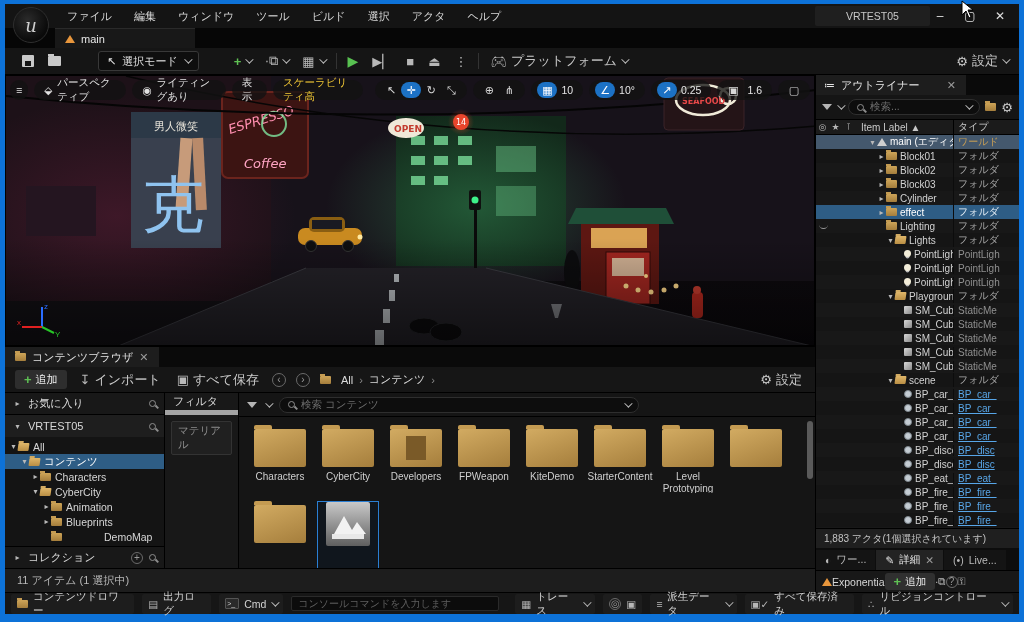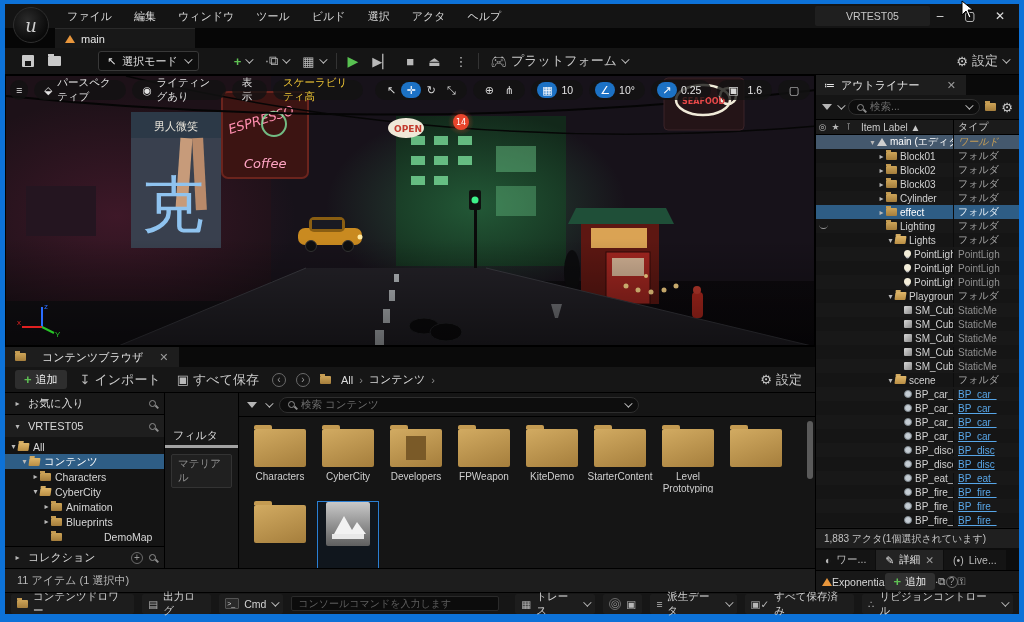--- a/index.html
+++ b/index.html
@@ -61,40 +61,40 @@
   .pill.iconpill { padding:0 6px; gap:0; }
   .vpico { width:20px; height:16px; display:flex; align-items:center; justify-content:center; color:#d8d8d8; font-size:11px; border-radius:8px; }
   .vpico.act { background:#1c72c4; color:#fff; }
   .vpnum { color:#e6e6e6; padding:0 4px; font-size:10.5px; }
   .axis { position:absolute; left:8px; bottom:4px; z-index:9; }
 
   
   .cbrowser { position:absolute; left:0; top:271px; width:810px; height:246px; background:#151515; border-top:1px solid #000; }
   .cb-tabrow { position:absolute; left:0; top:0; width:100%; height:20px; background:#0a0a0a; }
   .cb-tab { position:absolute; left:0; top:0; height:20px; background:#1d1d1d; display:flex; align-items:center;
-    gap:16px; padding:0 10px; color:#e3e3e3; }
+    gap:6px; padding:0 10px; color:#e3e3e3; }
   .cb-toolbar { position:absolute; left:0; top:20px; width:100%; height:26px; display:flex; align-items:center;
     gap:10px; padding:0 10px; background:#161616; border-bottom:1px solid #000; }
   .addbtn { background:#2e2e2e; border-radius:3px; height:19px; display:flex; align-items:center; gap:4px; padding:0 9px; color:#ececec; }
   .circ { width:14px; height:14px; border-radius:50%; border:1px solid #6a6a6a; color:#9a9a9a; display:flex;
     align-items:center; justify-content:center; font-size:10px; }
   .crumb { display:flex; align-items:center; gap:6px; color:#dcdcdc; }
   .crumb .sep { color:#8a8a8a; }
   .cb-body { position:absolute; left:0; top:46px; right:0; bottom:24px; }
   .cb-nav { position:absolute; left:0; top:0; width:160px; height:100%; background:#181818; border-right:1px solid #000; }
   .navhead { height:22px; display:flex; align-items:center; gap:6px; padding:0 8px; color:#d9d9d9; }
   .navhead.favs { border-bottom:1px solid #000; }
   .navhead .spacer { flex:1; }
   .tree { position:absolute; top:44px; bottom:22px; left:0; right:0; overflow:hidden; background:#141414; padding-top:2px; }
   .trow { display:flex; align-items:center; height:15px; font-size:10.5px; color:#d6d6d6; padding-left:4px; white-space:nowrap; }
   .trow.sel { background:#2e5d85; color:#fff; }
   .collections { position:absolute; bottom:0; left:0; right:0; height:22px; display:flex; align-items:center; gap:6px;
     padding:0 8px; background:#181818; border-top:1px solid #000; color:#d9d9d9; }
   .cb-filter { position:absolute; left:160px; top:0; width:74px; height:100%; background:#181818; border-right:1px solid #000; }
-  .filterhead { height:22px; display:flex; align-items:center; padding:0 8px; color:#d9d9d9; border-bottom:3px solid #a3a3a3;margin-top:33px; }
+  .filterhead { height:22px; display:flex; align-items:center; padding:0 8px; color:#d9d9d9; border-bottom:5px solid #a3a3a3; }
   .chip { margin:6px 6px; border:1px solid #333; background:#202020; border-radius:2px; padding:2px 6px;
     color:#8e8e8e; font-size:10.5px; display:inline-block; }
   .cb-main { position:absolute; left:234px; top:0; right:0; height:100%; background:#151515; }
   .searchrow { height:24px; display:flex; align-items:center; gap:8px; padding:0 8px; border-bottom:1px solid #000; }
   .searchbox { flex:0 0 360px; height:16px; background:#0d0d0d; border:1px solid #2e2e2e; border-radius:9px;
     display:flex; align-items:center; gap:6px; padding:0 8px; color:#6e6e6e; font-size:10.5px; }
   .searchbox .spacer { flex:1; }
   .grid { position:absolute; left:0; top:24px; right:10px; bottom:0; overflow:hidden; display:flex; flex-wrap:wrap;
     align-content:flex-start; gap:4px 6px; padding:8px 4px 0 10px; }
   .vscroll { position:absolute; right:2px; top:28px; width:6px; height:58px; background:#5a5a5a; border-radius:3px; }
@@ -128,21 +128,21 @@
   .orow { display:flex; align-items:center; height:14px; font-size:10px; color:#d2d2d2; }
   .orow:nth-child(odd) { background:#181818; }
   .orow.softsel { background:#44586d; color:#fff; }
   .orow.primsel { background:#2e5d85; color:#fff; }
   .ogutter { width:34px; flex:none; display:flex; align-items:center; padding-left:3px; }
   .eyearc { width:9px; height:5px; border-bottom:1.5px solid #9a9a9a; border-radius:0 0 8px 8px; }
   .oarrow { width:9px; flex:none; color:#b9b9b9; font-size:8px; text-align:center; }
   .olabel { flex:1; overflow:hidden; white-space:nowrap; padding-left:3px; }
   .otype { width:66px; flex:none; overflow:hidden; white-space:nowrap; border-left:1px solid #0c0c0c;
     padding-left:4px; color:#8f8f8f; }
-  .otype.world { color:#c79e55;font-style:italic; }
+  .otype.world { color:#c79e55; }
   .otype.folder { color:#a9a9a9; }
   .otype.link { color:#58a6e8; text-decoration:underline; }
   .primsel .otype { color:#e8f1f8; }
   .ic { flex:none; display:inline-block; }
   .ic.folder { width:11px; height:8px; background:linear-gradient(#cda458,#a57e3c); border-radius:1px; position:relative; }
   .ic.folder::before { content:""; position:absolute; top:-2px; left:0; width:5px; height:2px; background:#c49b52; }
   .ic.folderopen { width:11px; height:8px; background:linear-gradient(#e0b76a,#b98e44); border-radius:1px;
     position:relative; transform:skewX(-8deg); }
   .ic.folderopen::before { content:""; position:absolute; top:-2px; left:0; width:5px; height:2px; background:#d2ab62; }
   .ic.bulb { width:7px; height:7px; border-radius:50%; background:#f2ecd8; box-shadow:0 3px 0 -1.5px #b9b9b9; margin-bottom:2px; }

